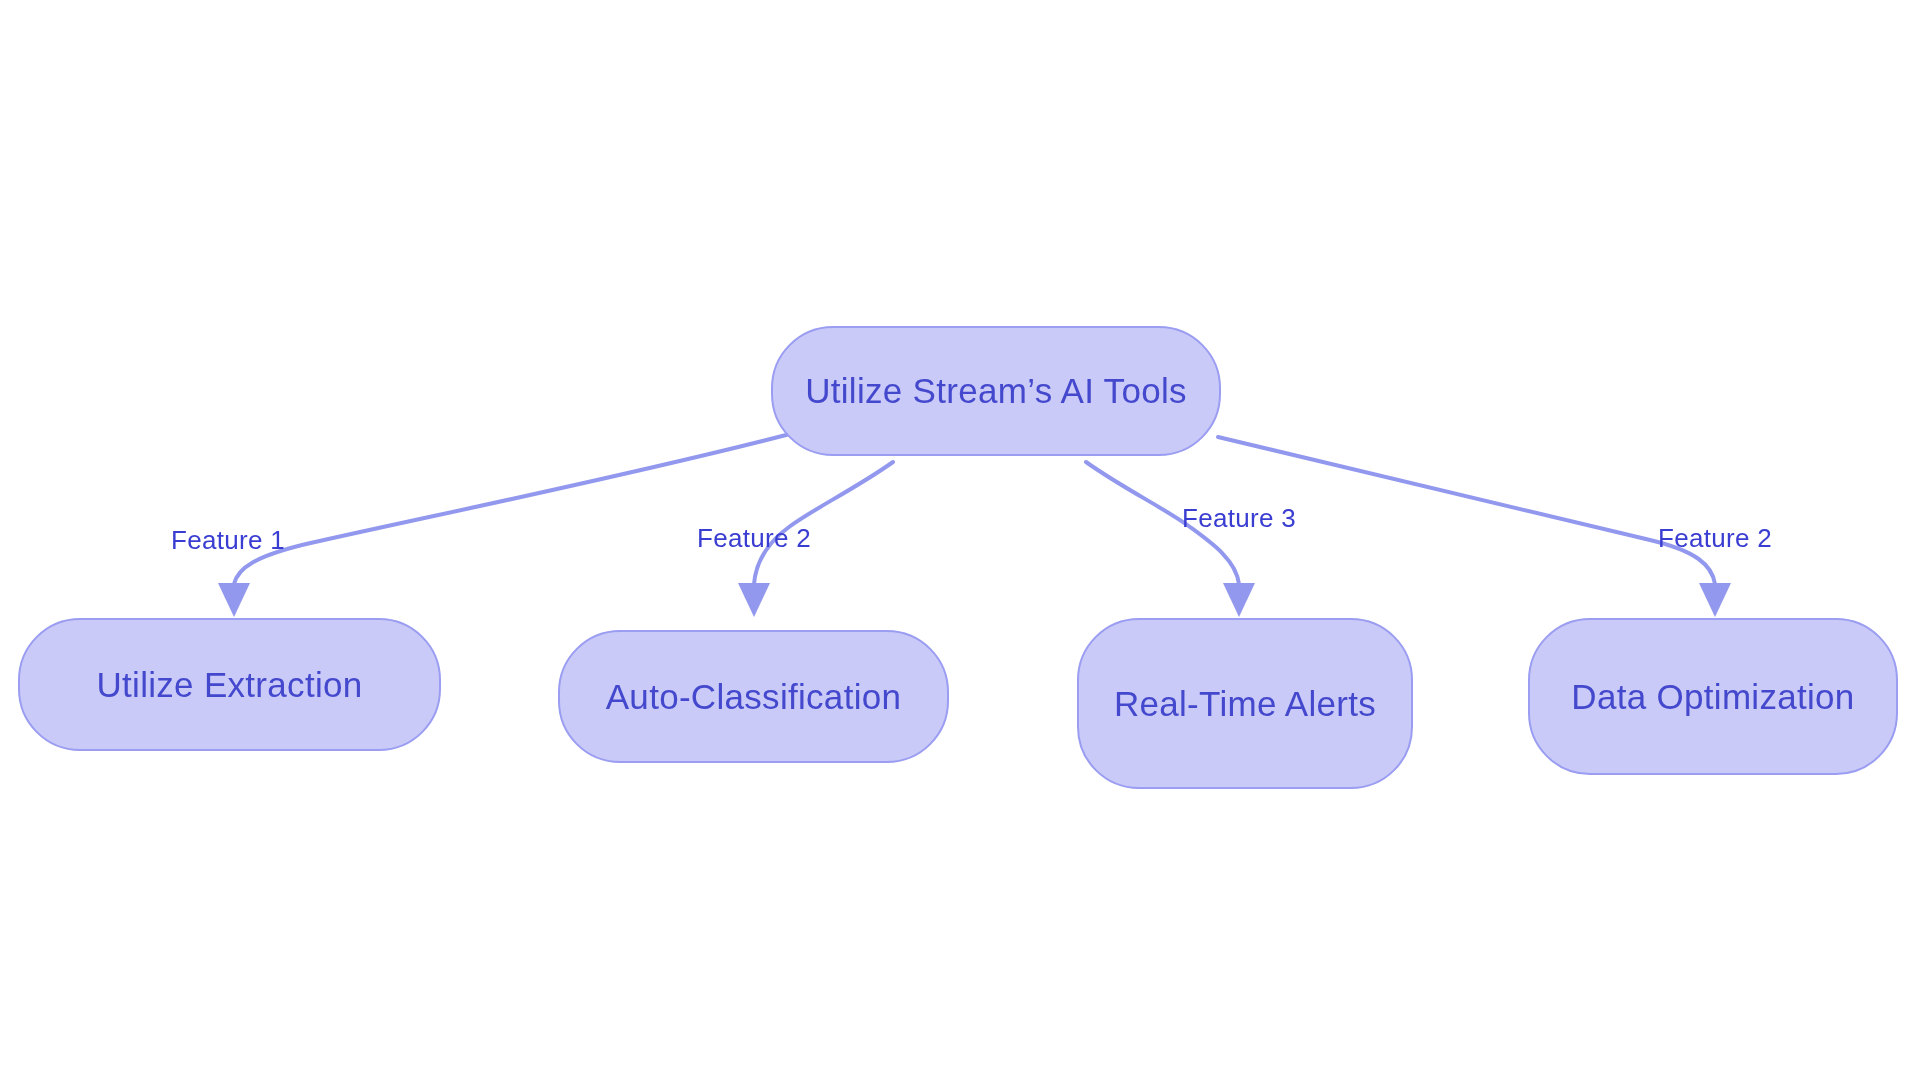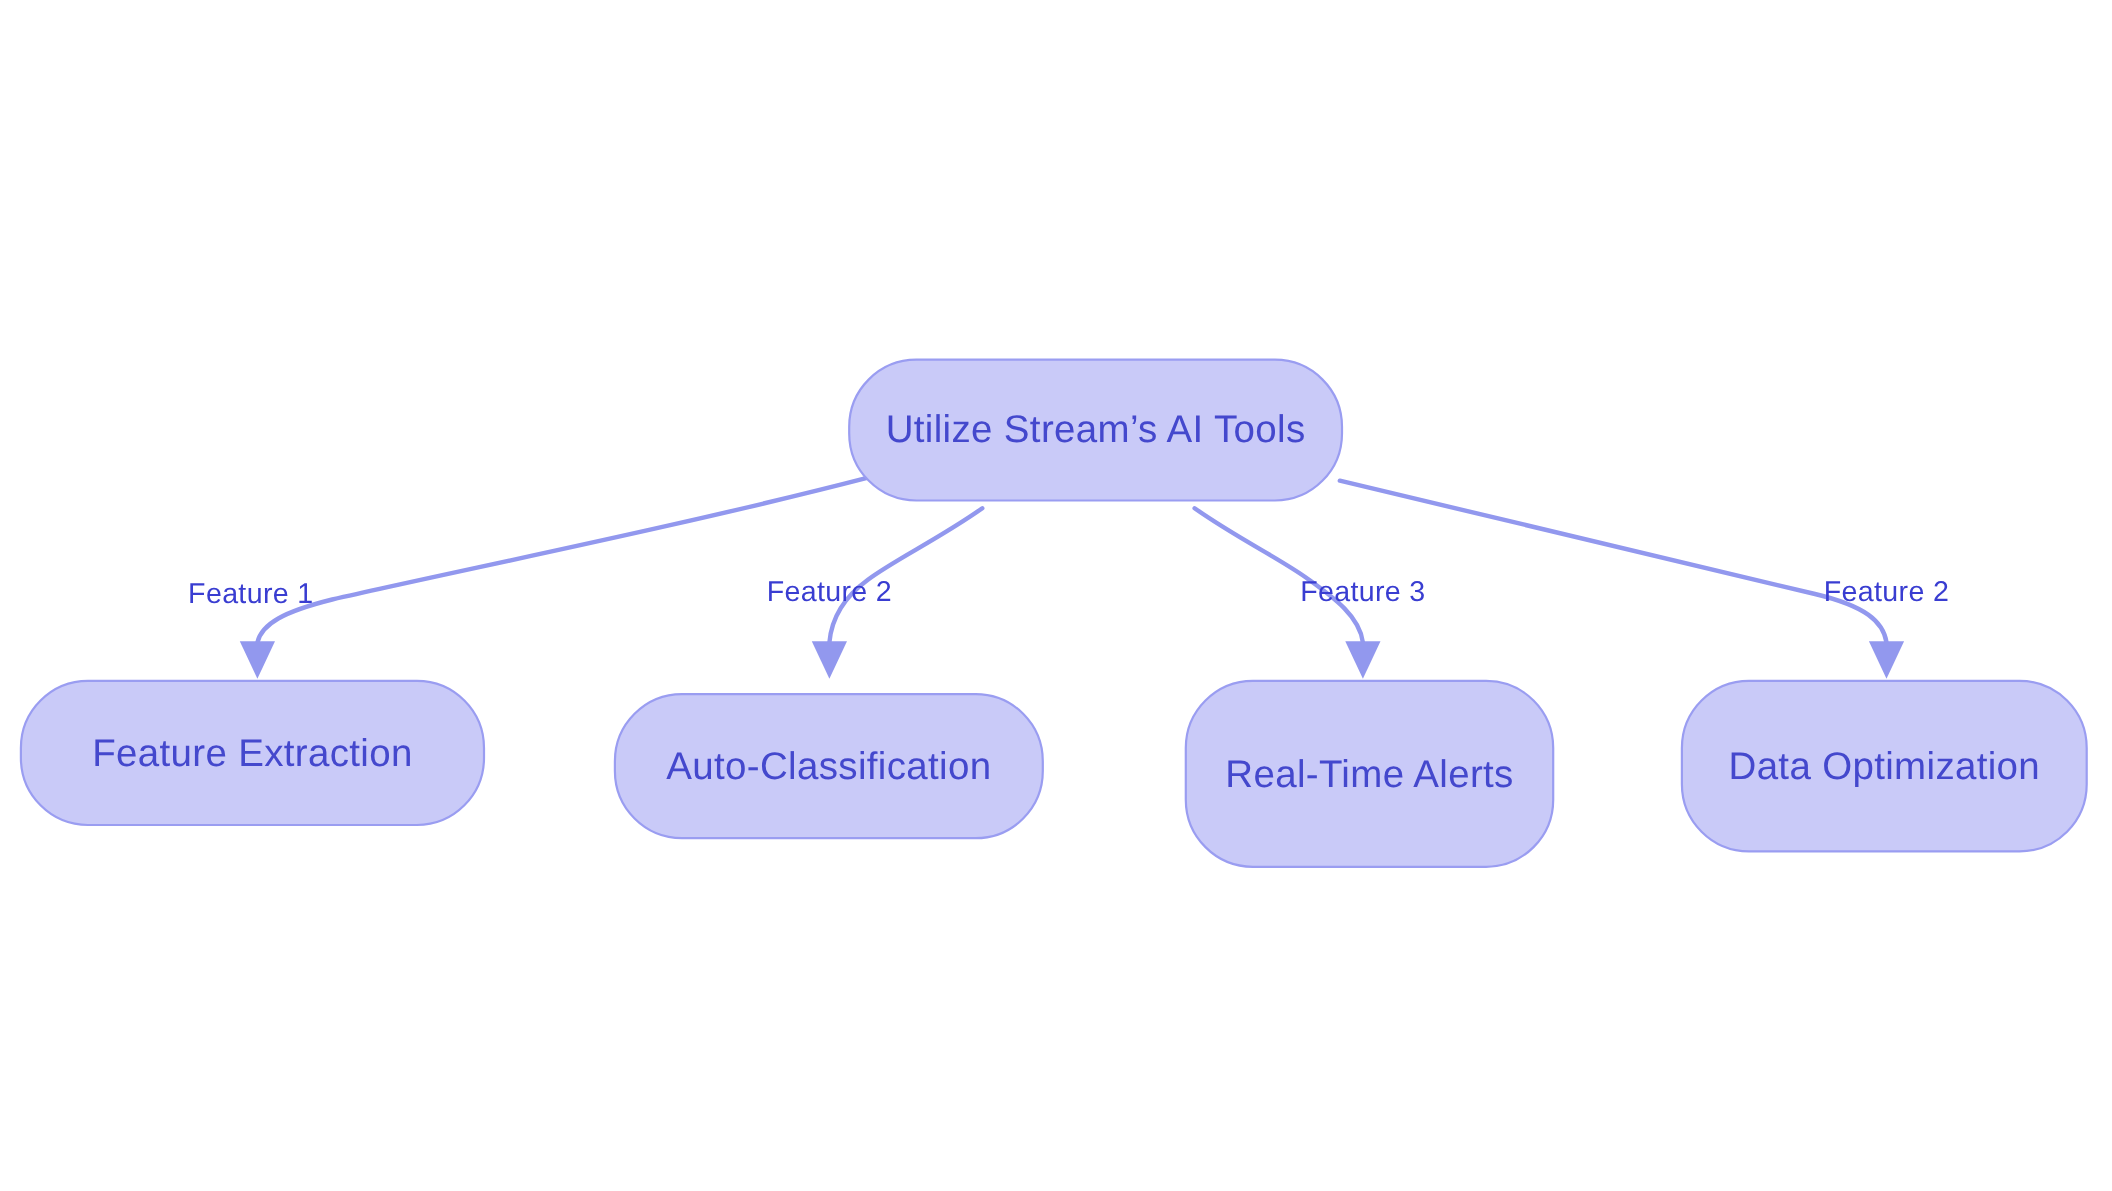--- a/index.html
+++ b/index.html
@@ -46,21 +46,21 @@
   .edge-label{
     position:absolute;
     transform:translate(-50%,-50%);
     color:var(--label-text);
     font-size:26px;
     letter-spacing:0.3px;
     white-space:nowrap;
   }
   .edge-label-1{left:228px;top:540px;}
   .edge-label-2{left:754px;top:538px;}
-  .edge-label-3{left:1239px;top:538px;}
+  .edge-label-3{left:1239px;top:518px;}
   .edge-label-4{left:1715px;top:538px;}
 </style>
 </head>
 <body>
 
 <div class="canvas">
 
   <svg class="edges" viewBox="0 0 1920 1083" xmlns="http://www.w3.org/2000/svg">
     <g stroke="#9298ee" stroke-width="4" fill="none" stroke-linecap="round" class="edge-strokes">
       <path d="M 790 434 C 620 478, 420 518, 302 545 C 258 556, 238 567, 234 584"></path>
@@ -74,21 +74,21 @@
       <polygon points="1223,583 1255,583 1239,617"></polygon>
       <polygon points="1699,583 1731,583 1715,617"></polygon>
     </g>
   </svg>
 
   <div class="node node-root">
     <span>Utilize Stream’s AI Tools</span>
   </div>
 
   <div class="node node-1">
-    <span>Feature Extraction</span>
+    <span>Utilize Extraction</span>
   </div>
   <div class="node node-2">
     <span>Auto-Classification</span>
   </div>
   <div class="node node-3">
     <span>Real-Time Alerts</span>
   </div>
   <div class="node node-4">
     <span>Data Optimization</span>
   </div>

